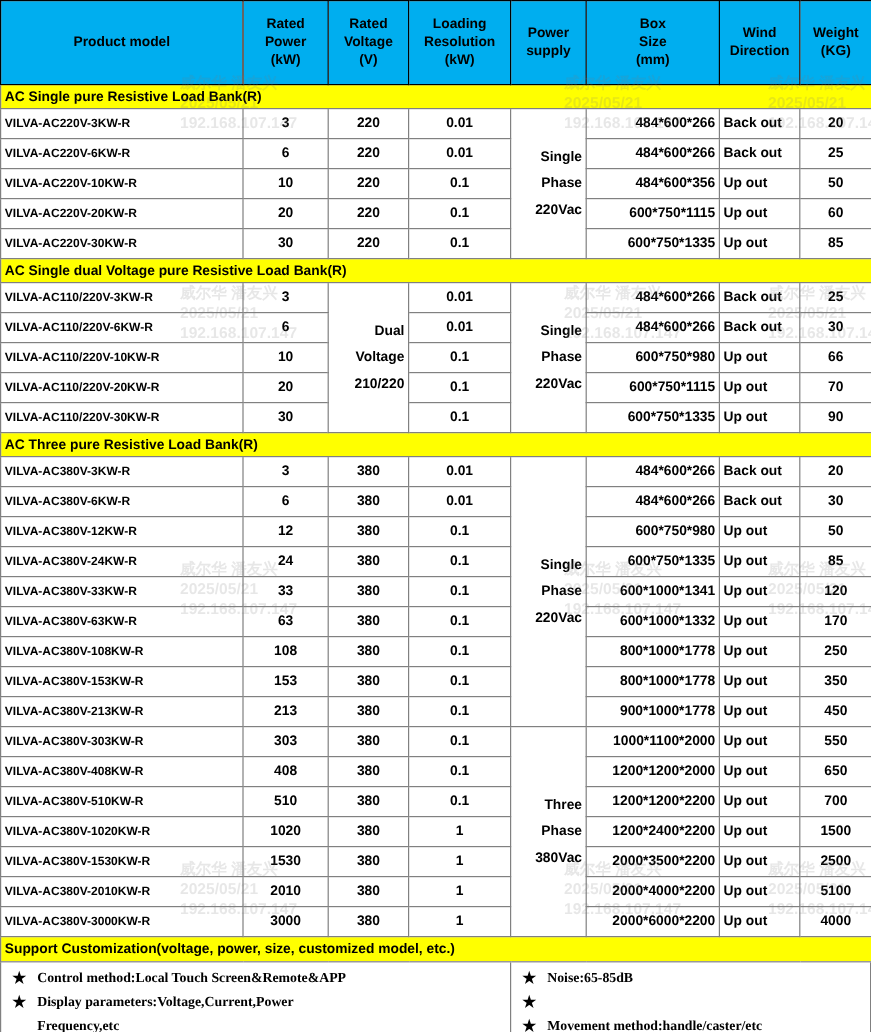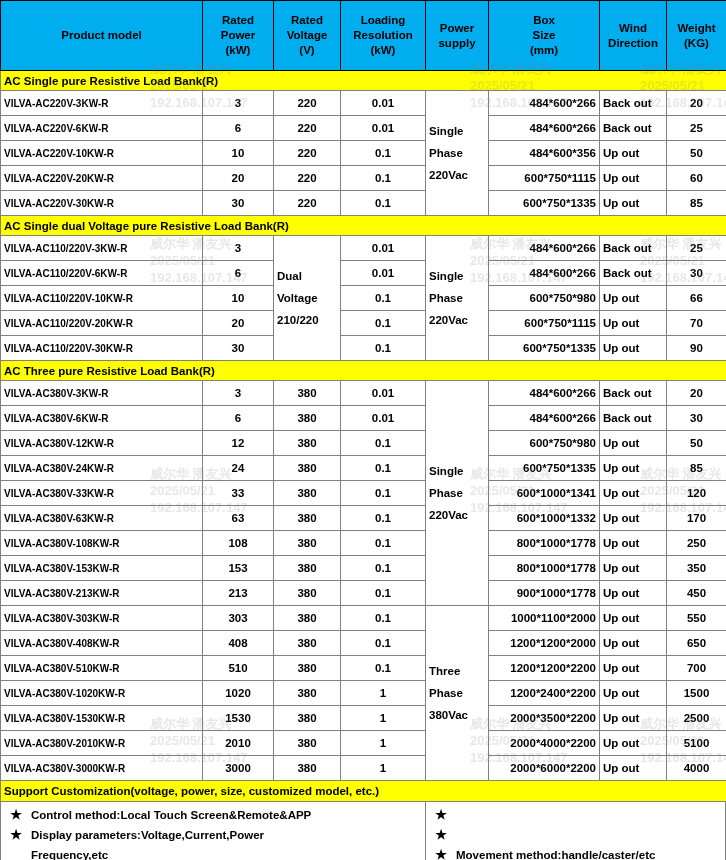--- a/index.html
+++ b/index.html
@@ -52,21 +52,21 @@
     height: 19px;
     border-top: 1px solid #000000;
     border-bottom: 1px solid #000000;
     border-left: 1px solid #808080;
     border-right: 1px solid #808080;
   }
   
   tr.row td { height: 24px; }
   td.model { text-align: left; font-size: 10px; padding-left: 5px; }
   td.num   { text-align: center; font-size: 11.5px; }
-  td.ps    { text-align: left; font-size: 11.5px; line-height: 22px; }
+  td.ps    { text-align: right; font-size: 11.5px; line-height: 22px; }
   td.ps span { display: block; }
   td.box   { text-align: right; font-size: 11.5px; padding-left: 6px; }
   td.wind  { font-size: 11.5px; }
   td.wt    { text-align: center; font-size: 11.5px; }
   
   .features {
     display: flex;
     width: 726px;
     box-sizing: border-box;
     border-left: 1px solid #808080;
@@ -87,21 +87,21 @@
     line-height: 20px;
     height: 20px;
   }
   .feat-star {
     width: 30px;
     text-align: center;
     font-size: 13px;
     flex: 0 0 30px;
   }
   .feat-star.empty { visibility: hidden; }
-  .feat-text { flex: 1 1 auto; white-space: nowrap; }
+  .feat-text { flex: 1 1 auto; white-space: nowrap; font-family: Liberation Serif, serif; }
   
   .wm {
     position: absolute;
     pointer-events: none;
     color: rgba(120,120,120,0.18);
     font-size: 13px;
     font-weight: bold;
     line-height: 17px;
     text-align: left;
     white-space: nowrap;
@@ -444,20 +444,21 @@
           <div class="feat-text">Display parameters:Voltage,Current,Power</div>
         </div>
         <div class="feat-item">
           <div class="feat-star empty">★</div>
           <div class="feat-text">Frequency,etc</div>
         </div>
       </div>
     <div class="feat-col right" id="feat-right">
         <div class="feat-item">
           <div class="feat-star">★</div>
+          <div class="feat-text">Noise:65-85dB</div>
         </div>
         <div class="feat-item">
           <div class="feat-star">★</div>
         </div>
         <div class="feat-item">
           <div class="feat-star">★</div>
           <div class="feat-text">Movement method:handle/caster/etc</div>
         </div>
       </div>
   </div>

